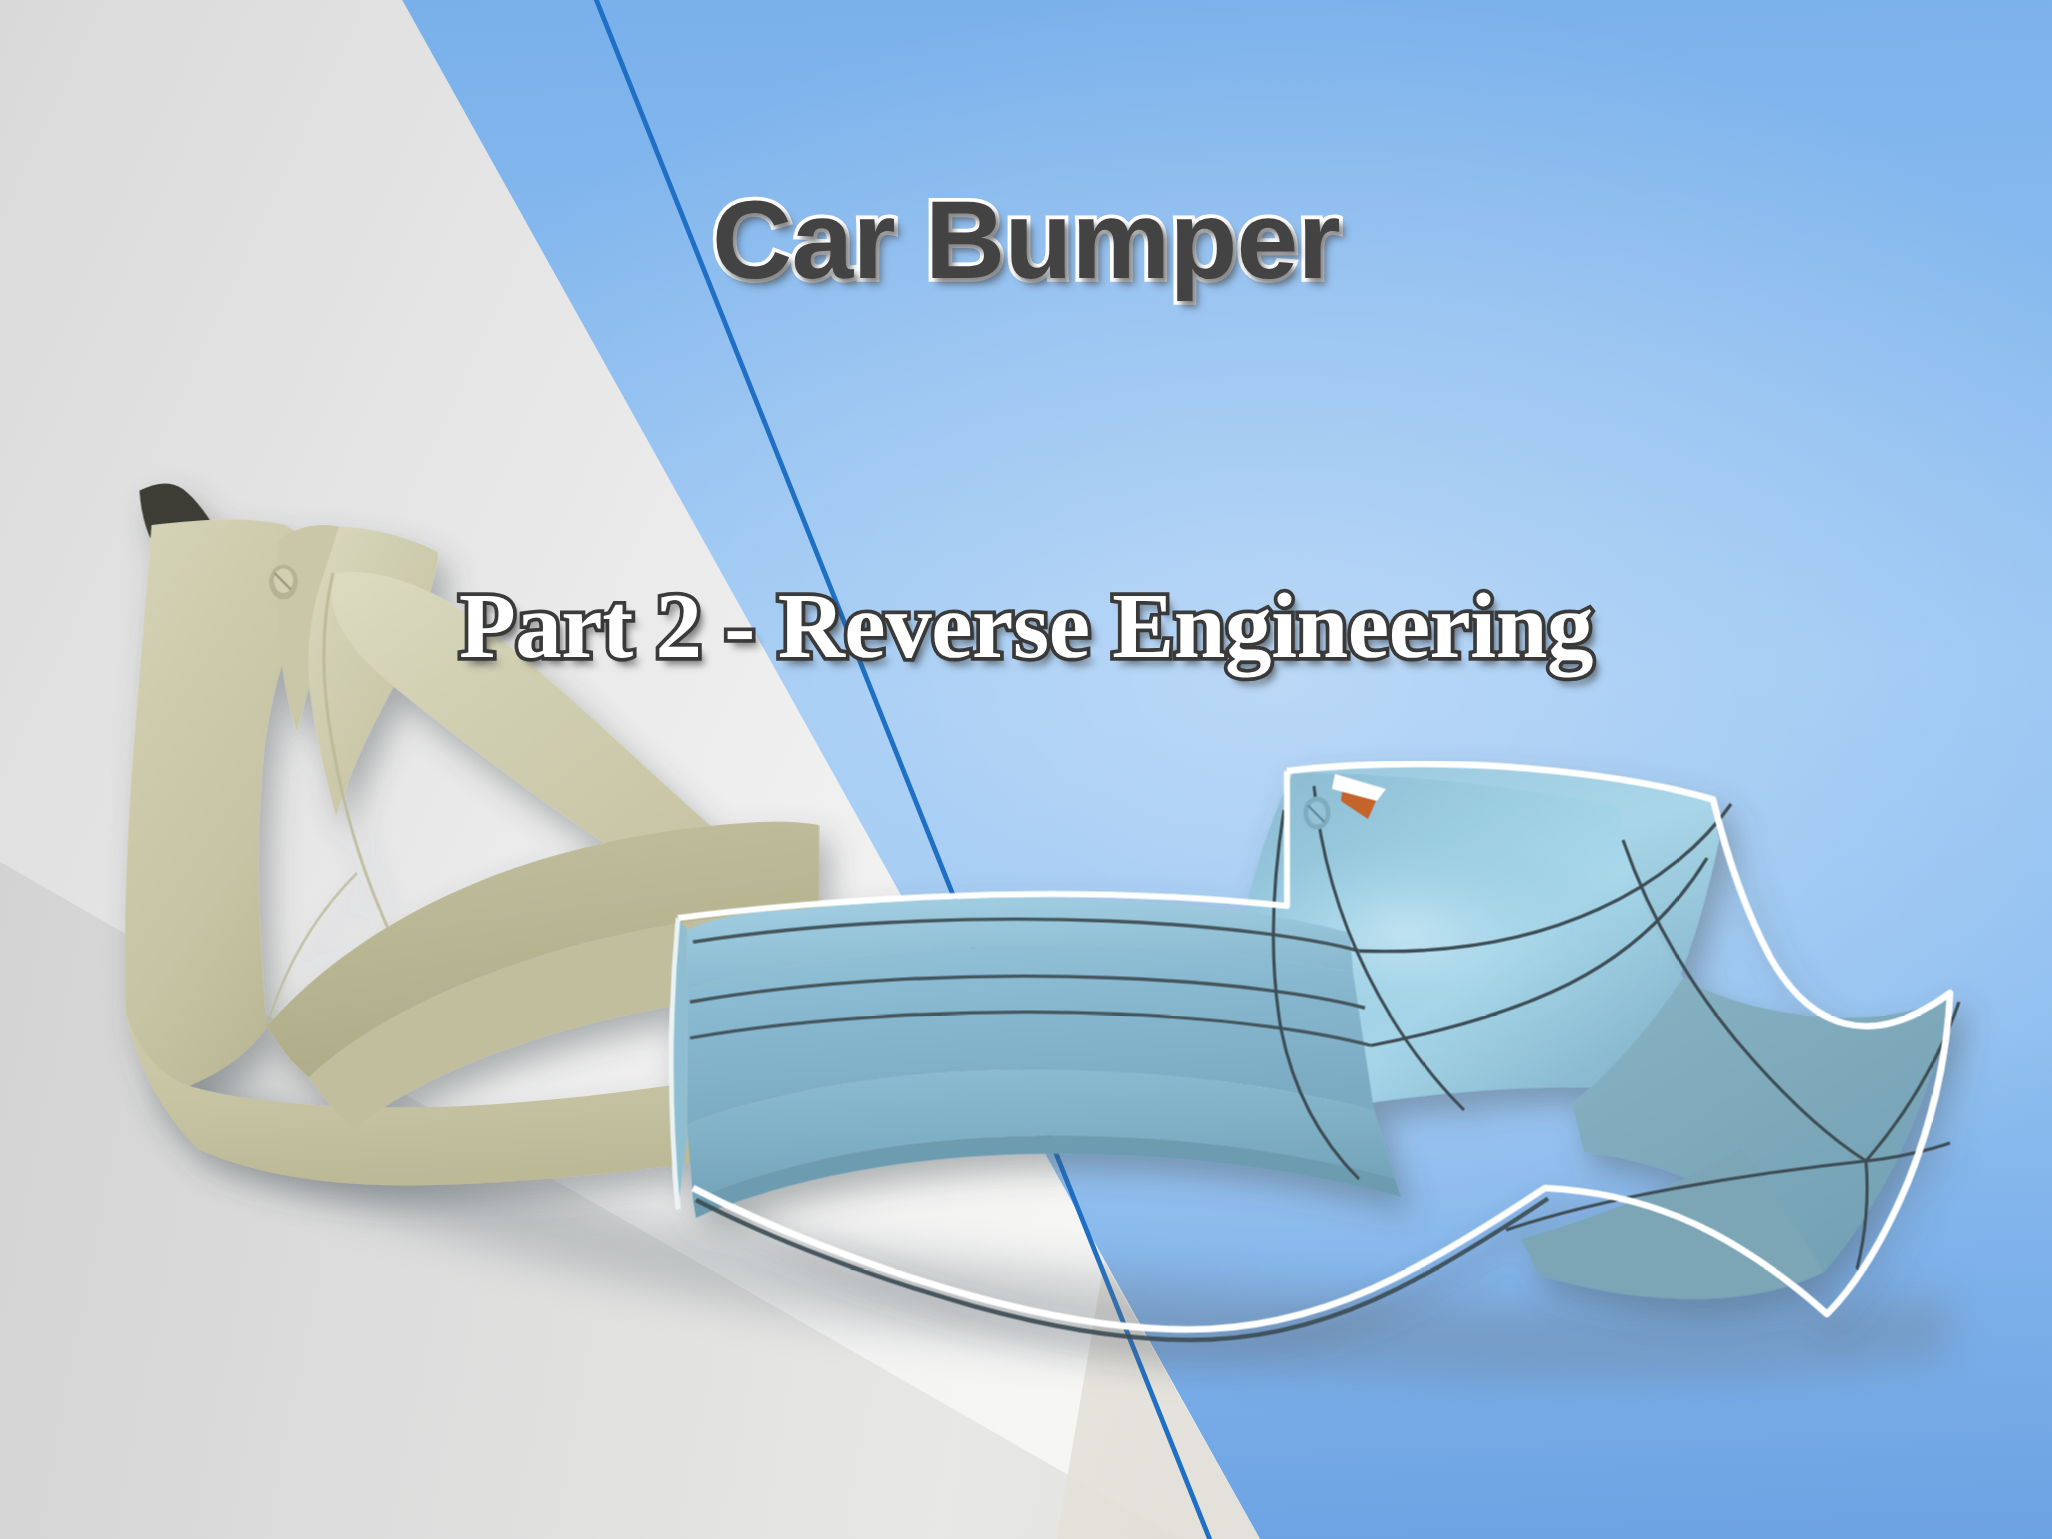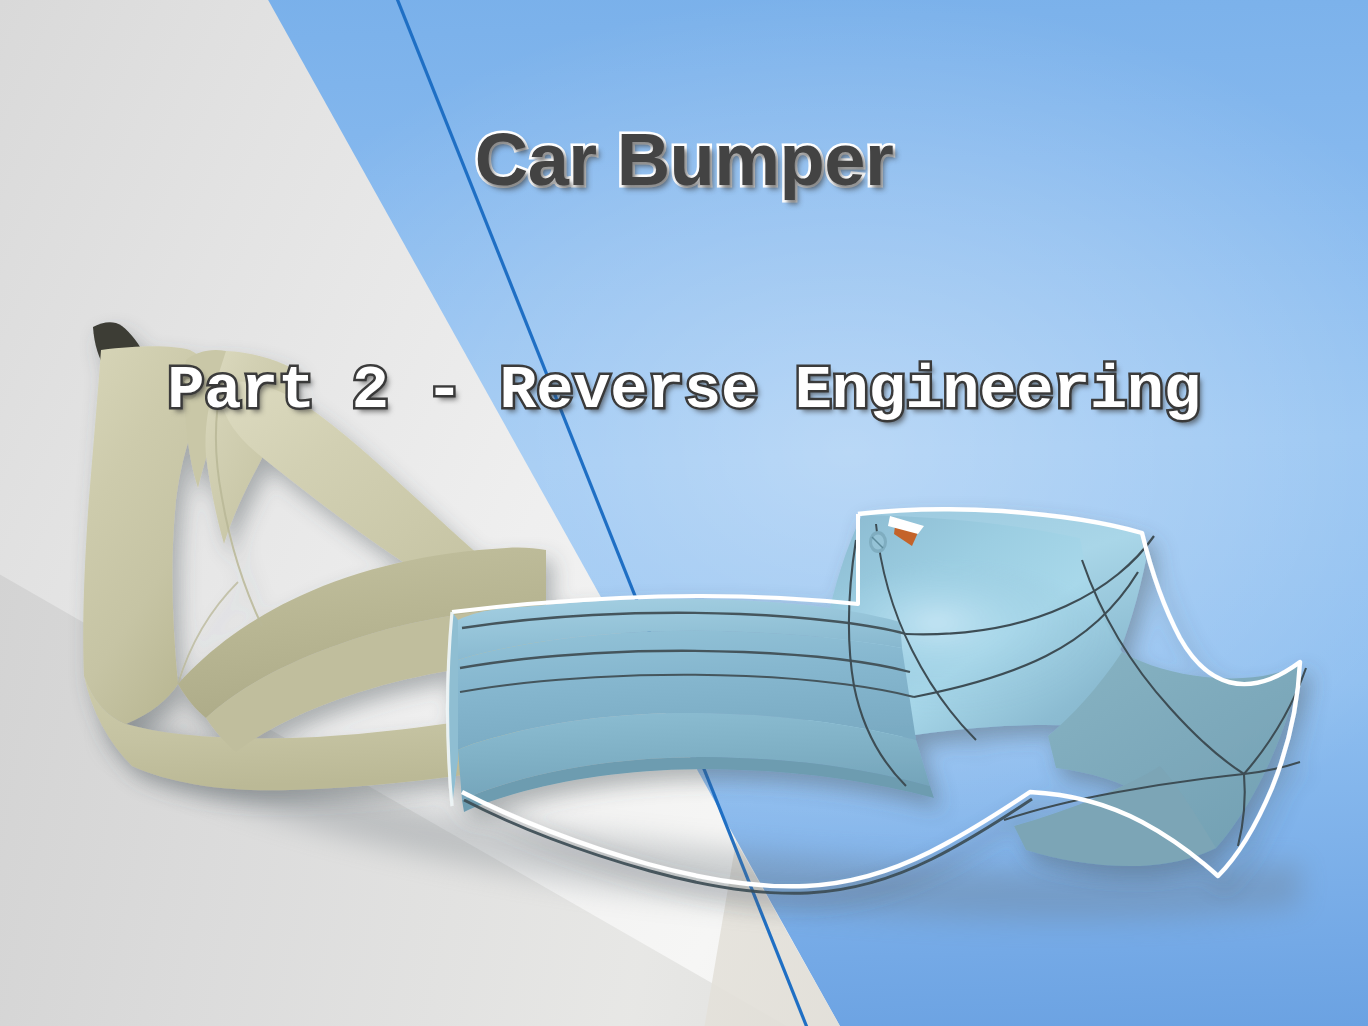--- a/index.html
+++ b/index.html
@@ -116,32 +116,33 @@
   .subtitle-block {
     position: absolute;
     left: 0;
     top: 358px;
     width: 1368px;
     text-align: center;
     z-index: 40;
   }
   .subtitle-line {
     display: inline-block;
-    font-family: Liberation Mono, monospace;
+    font-family: Liberation Serif, serif;
     font-weight: bold;
     font-size: 62px;
     line-height: 1.05;
     letter-spacing: -0.3px;
     color: #ffffff;
     -webkit-text-stroke: 5px #3c3c3c;
     paint-order: stroke fill;
     text-shadow:
       4px 5px 5px rgba(55,55,55,0.55),
       2px 2px 3px rgba(60,60,60,0.35);
     white-space: nowrap;
+    margin-top: 28px;
   }
 
   
   .model-layer {
     position: absolute;
     inset: 0;
     z-index: 30;
     pointer-events: none;
   }
 </style>

